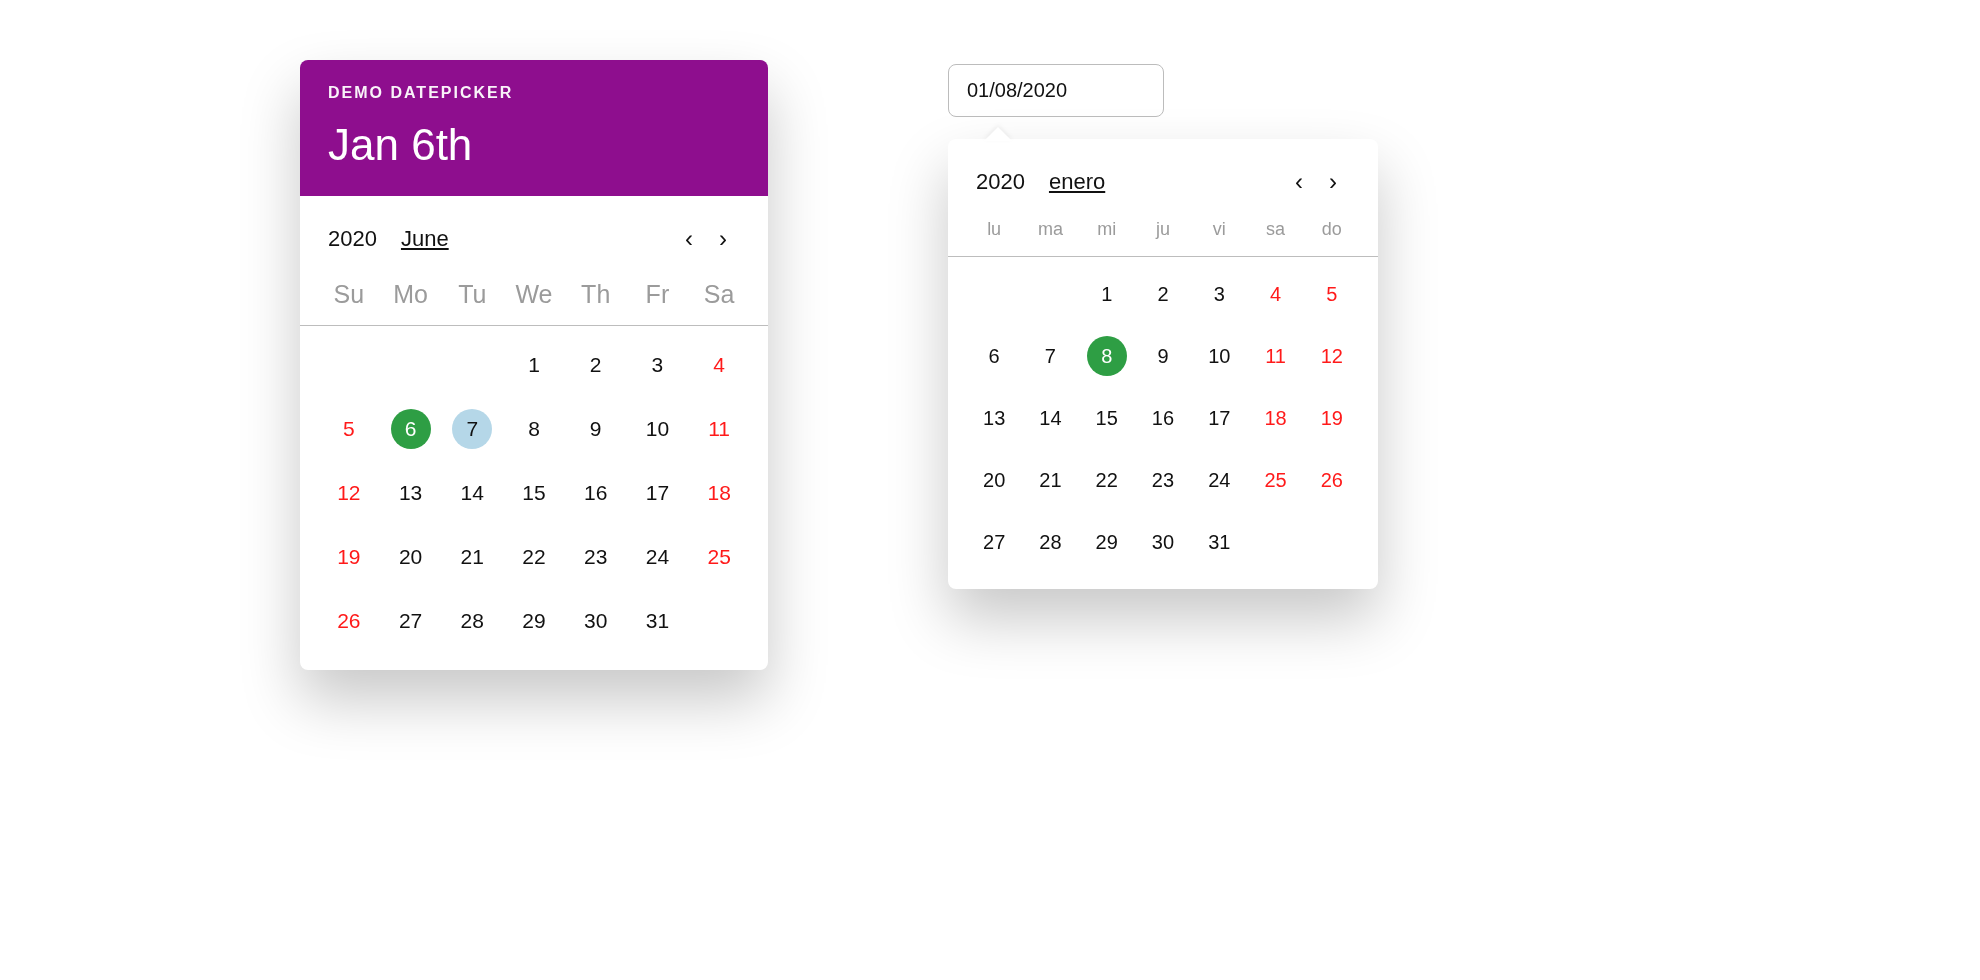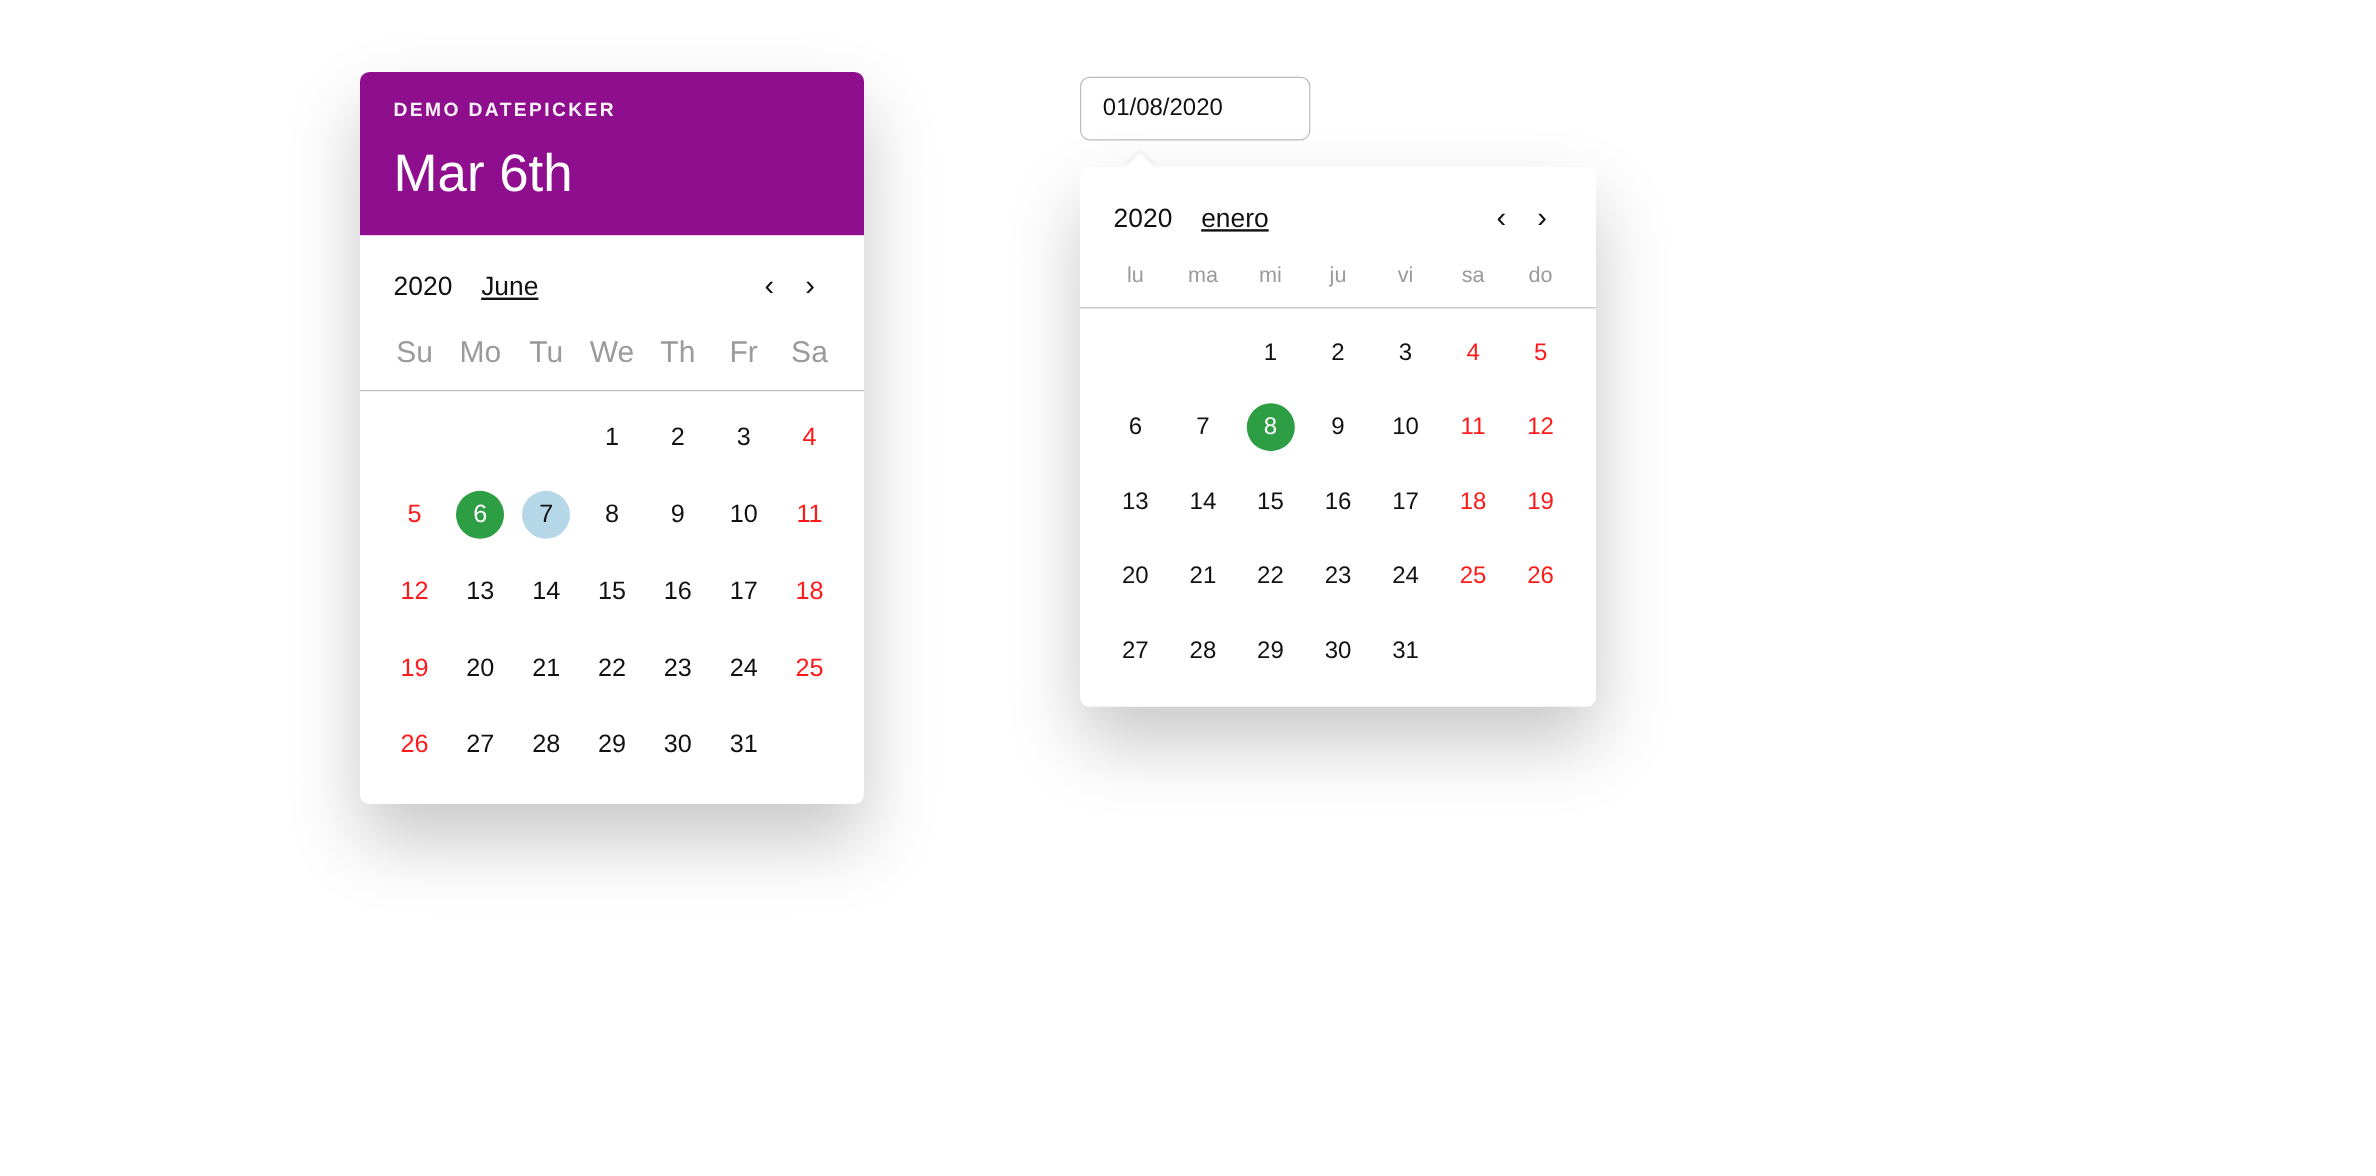--- a/index.html
+++ b/index.html
@@ -11,21 +11,21 @@
     position: relative;
   }
   .stage {
     display: flex;
     gap: 180px;
     padding: 60px 0 0 300px;
   }
 
   
   .card {
-    width: 420px;
+    width: 468px;
     border-radius: 8px;
     background: #fff;
     box-shadow: 0 30px 60px rgba(0,0,0,0.22);
     overflow: hidden;
   }
   .card-header {
     background: #8e0e8e;
     color: #fff;
     padding: 24px 28px 26px;
   }
@@ -92,21 +92,21 @@
     z-index: 0;
   }
   .daycell .num { position: relative; z-index: 1; }
   .daycell.selected .bubble { background: #2e9e44; }
   .daycell.selected .num { color: #fff; }
   .daycell.today .bubble { background: #b5d7e8; }
 
   
   .right-col { position: relative; padding-top: 4px; }
   .date-input {
-    width: 192px;
+    width: 216px;
     padding: 14px 18px;
     font-size: 20px;
     border: 1px solid #bcbcbc;
     border-radius: 8px;
     background: #fff;
     color: #111;
     outline: none;
   }
   .popover {
     margin-top: 22px;
@@ -132,21 +132,21 @@
   .popover .daycell { font-size: 20px; }
 </style>
 </head>
 <body>
 
 <div class="stage">
 
   <div class="card">
     <div class="card-header">
       <div class="eyebrow">DEMO DATEPICKER</div>
-      <div class="title">Mar 6th</div>
+      <div class="title">Jan 6th</div>
     </div>
 
     <div class="cal-bar">
       <span class="year">2020</span>
       <span class="month">June</span>
       <span class="nav-btn">
         <span>‹</span>
       </span>
       <span class="nav-btn">
         <span>›</span>

